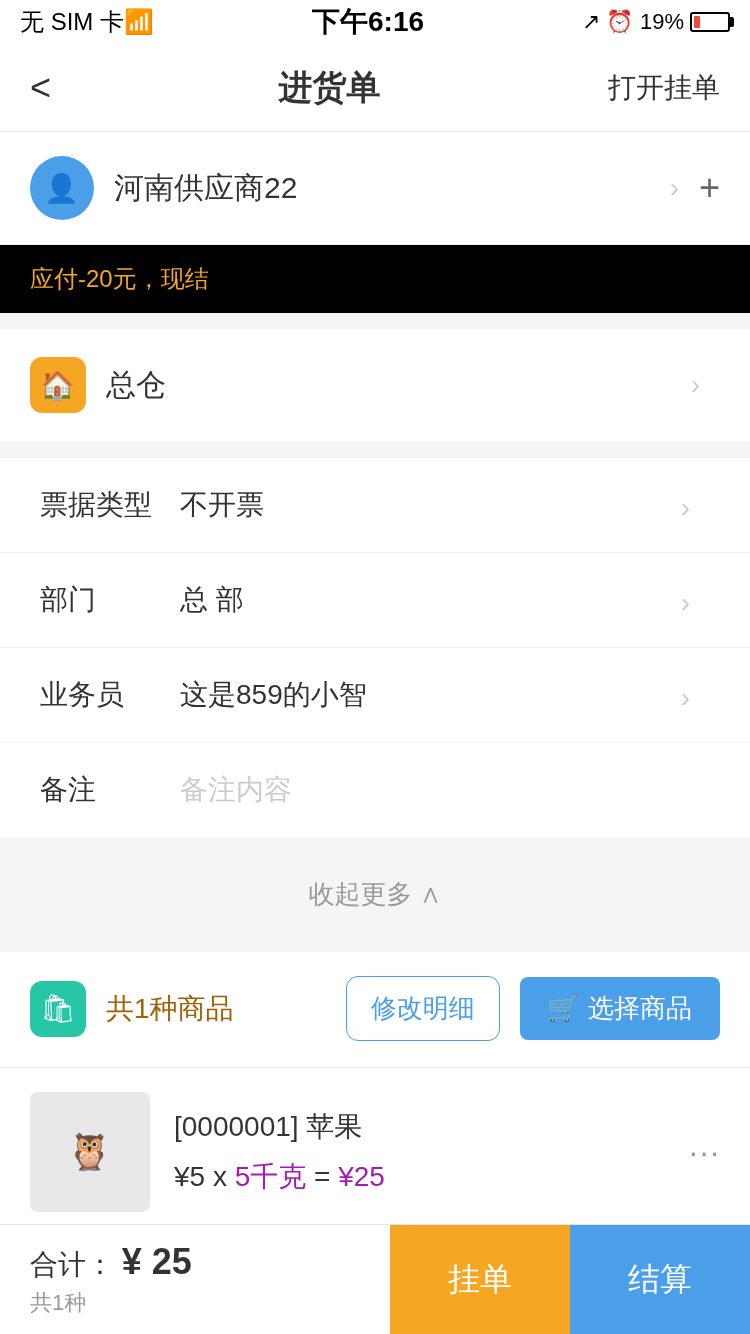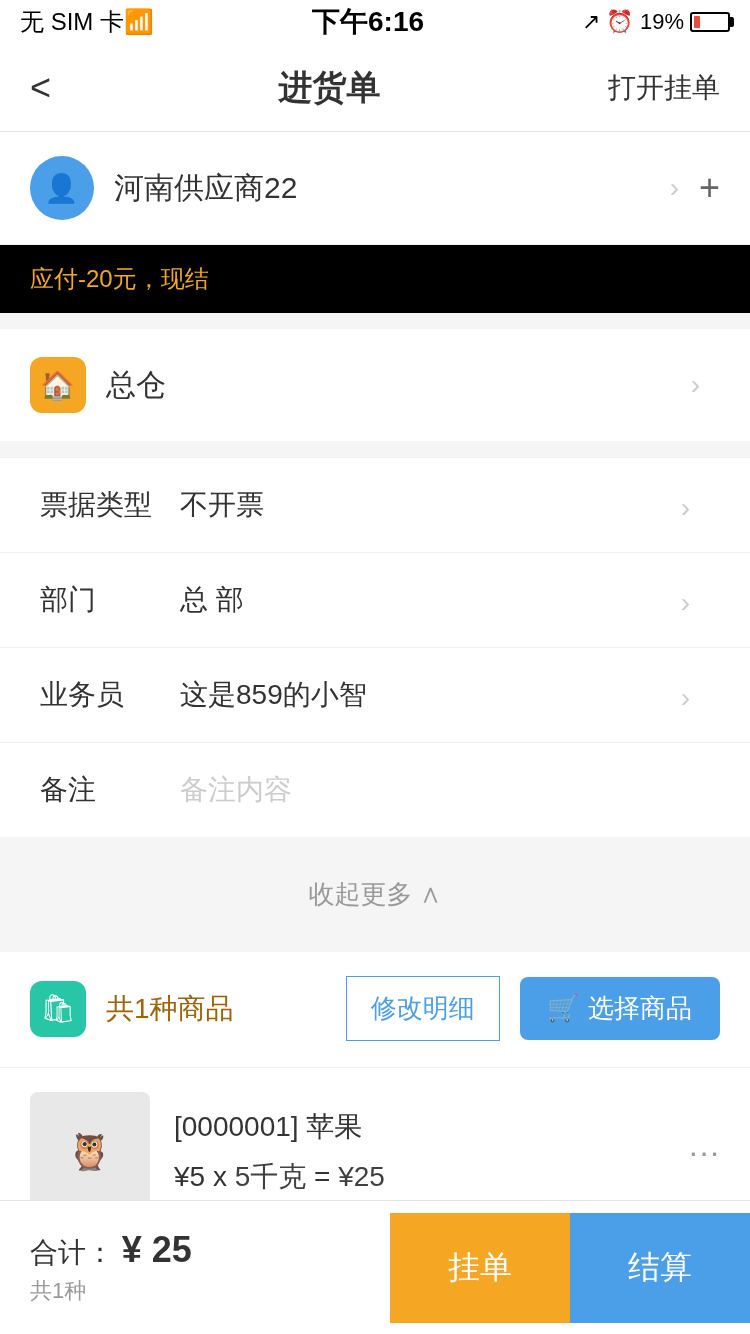--- a/index.html
+++ b/index.html
@@ -139,21 +139,21 @@
     .product-count-icon {
       width: 56px; height: 56px; border-radius: 12px; background: #26c6a6;
       display: flex; align-items: center; justify-content: center;
       flex-shrink: 0;
     }
     .product-count { flex: 1; font-size: 28px; color: #a16207; }
     .btn-outline {
       border: 1.5px solid #4a9fe8;
       color: #4a9fe8;
       background: #fff;
-      border-radius: 0;
+      border-radius: 12px;
       padding: 14px 24px;
       font-size: 26px;
       cursor: pointer;
     }
     .btn-primary {
       background: #4a9fe8;
       color: #fff;
       border: none;
       border-radius: 8px;
       padding: 14px 28px;
@@ -179,32 +179,31 @@
       border-radius: 8px;
       margin-right: 24px;
       flex-shrink: 0;
       display: flex;
       align-items: center;
       justify-content: center;
     }
     .product-info { flex: 1; }
     .product-name { font-size: 28px; color: #333; margin-bottom: 12px; }
     .product-price { font-size: 28px; color: #333; }
-    .price-blue { color: #404040; margin-top: 20px; }
+    .price-blue { color: #a21caf; margin-top: 20px; }
     .product-more { font-size: 32px; color: #999; cursor: pointer; }
 
     
     .bottom-bar {
       position: fixed;
       bottom: 0;
       left: 0;
       width: 750px;
-      height: 134px;
-      display: flex;
-      align-items: center;
+      height: 110px;
+      display: flex;
       background: #fff;
       border-top: 1px solid #e5e5e5;
     }
     .total-section {
       flex: 1;
       padding: 0 30px;
       display: flex;
       flex-direction: column;
       justify-content: center;
     }

